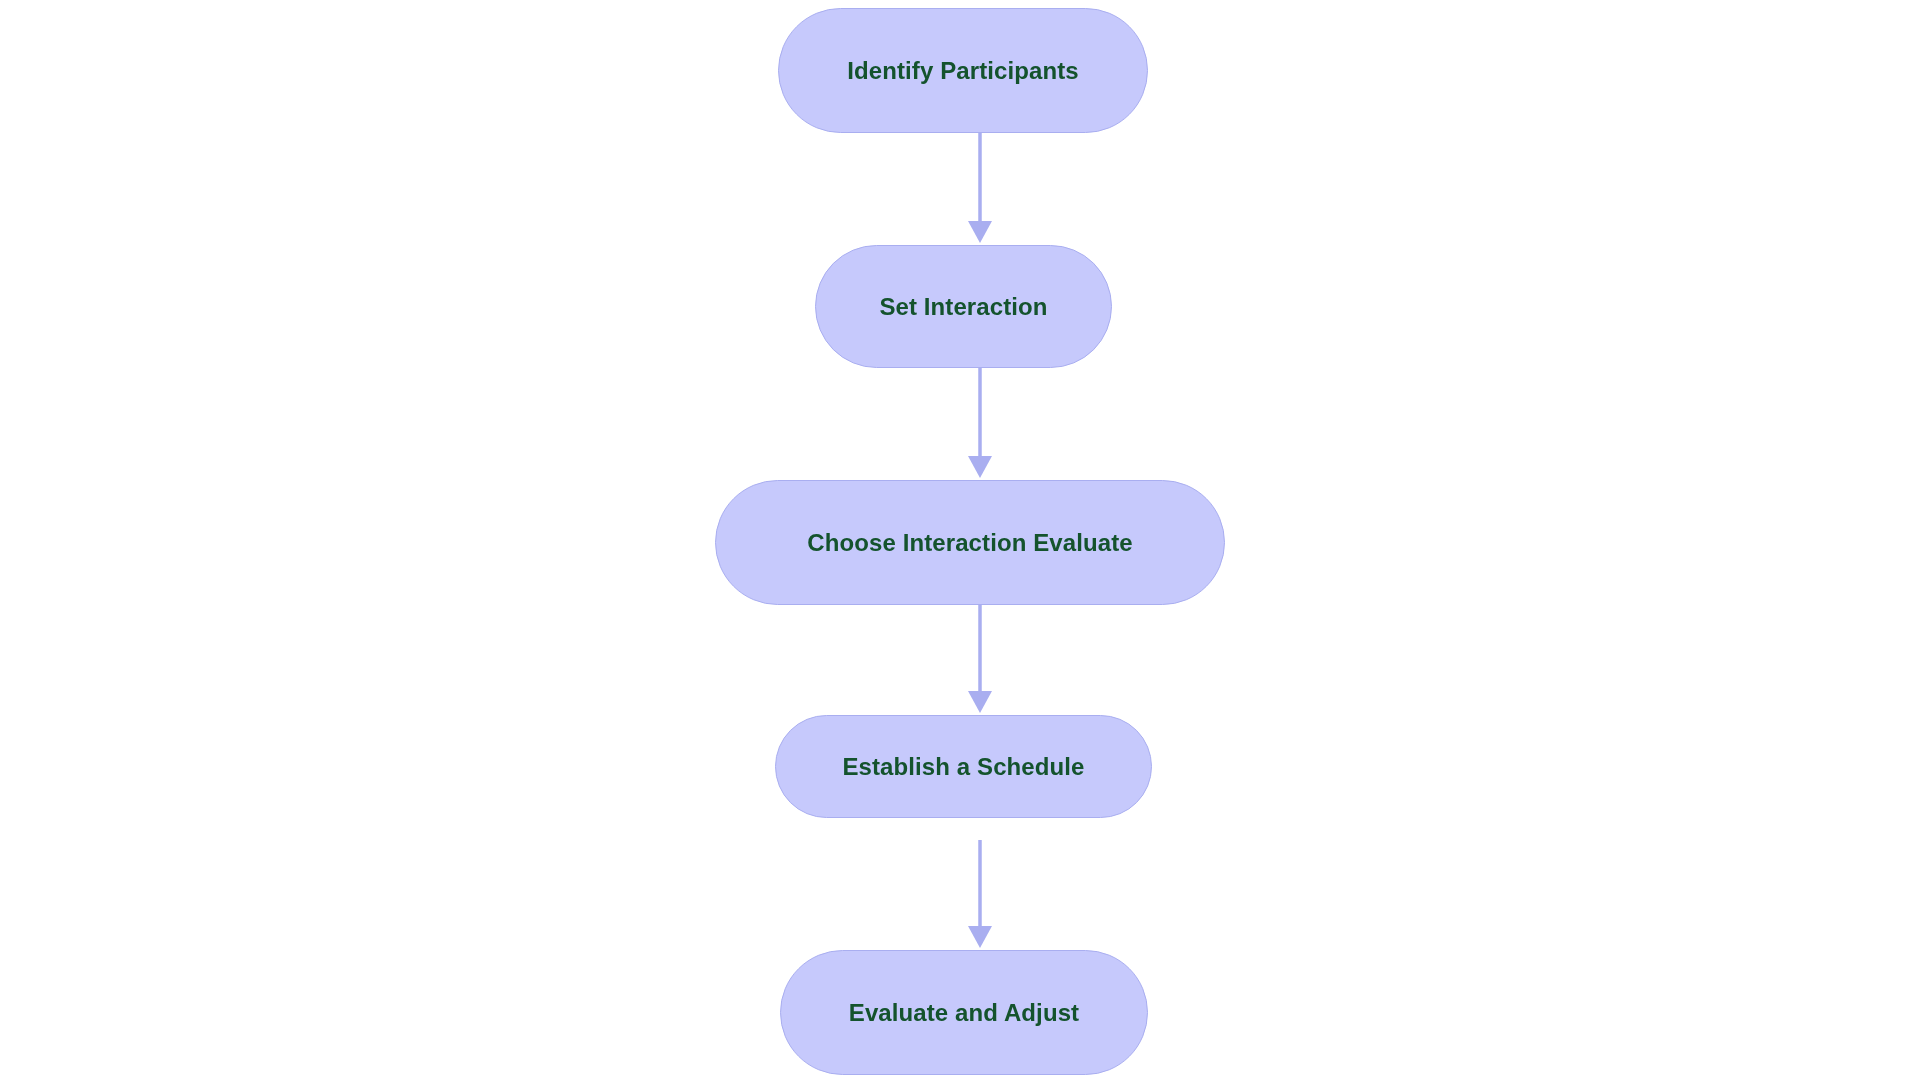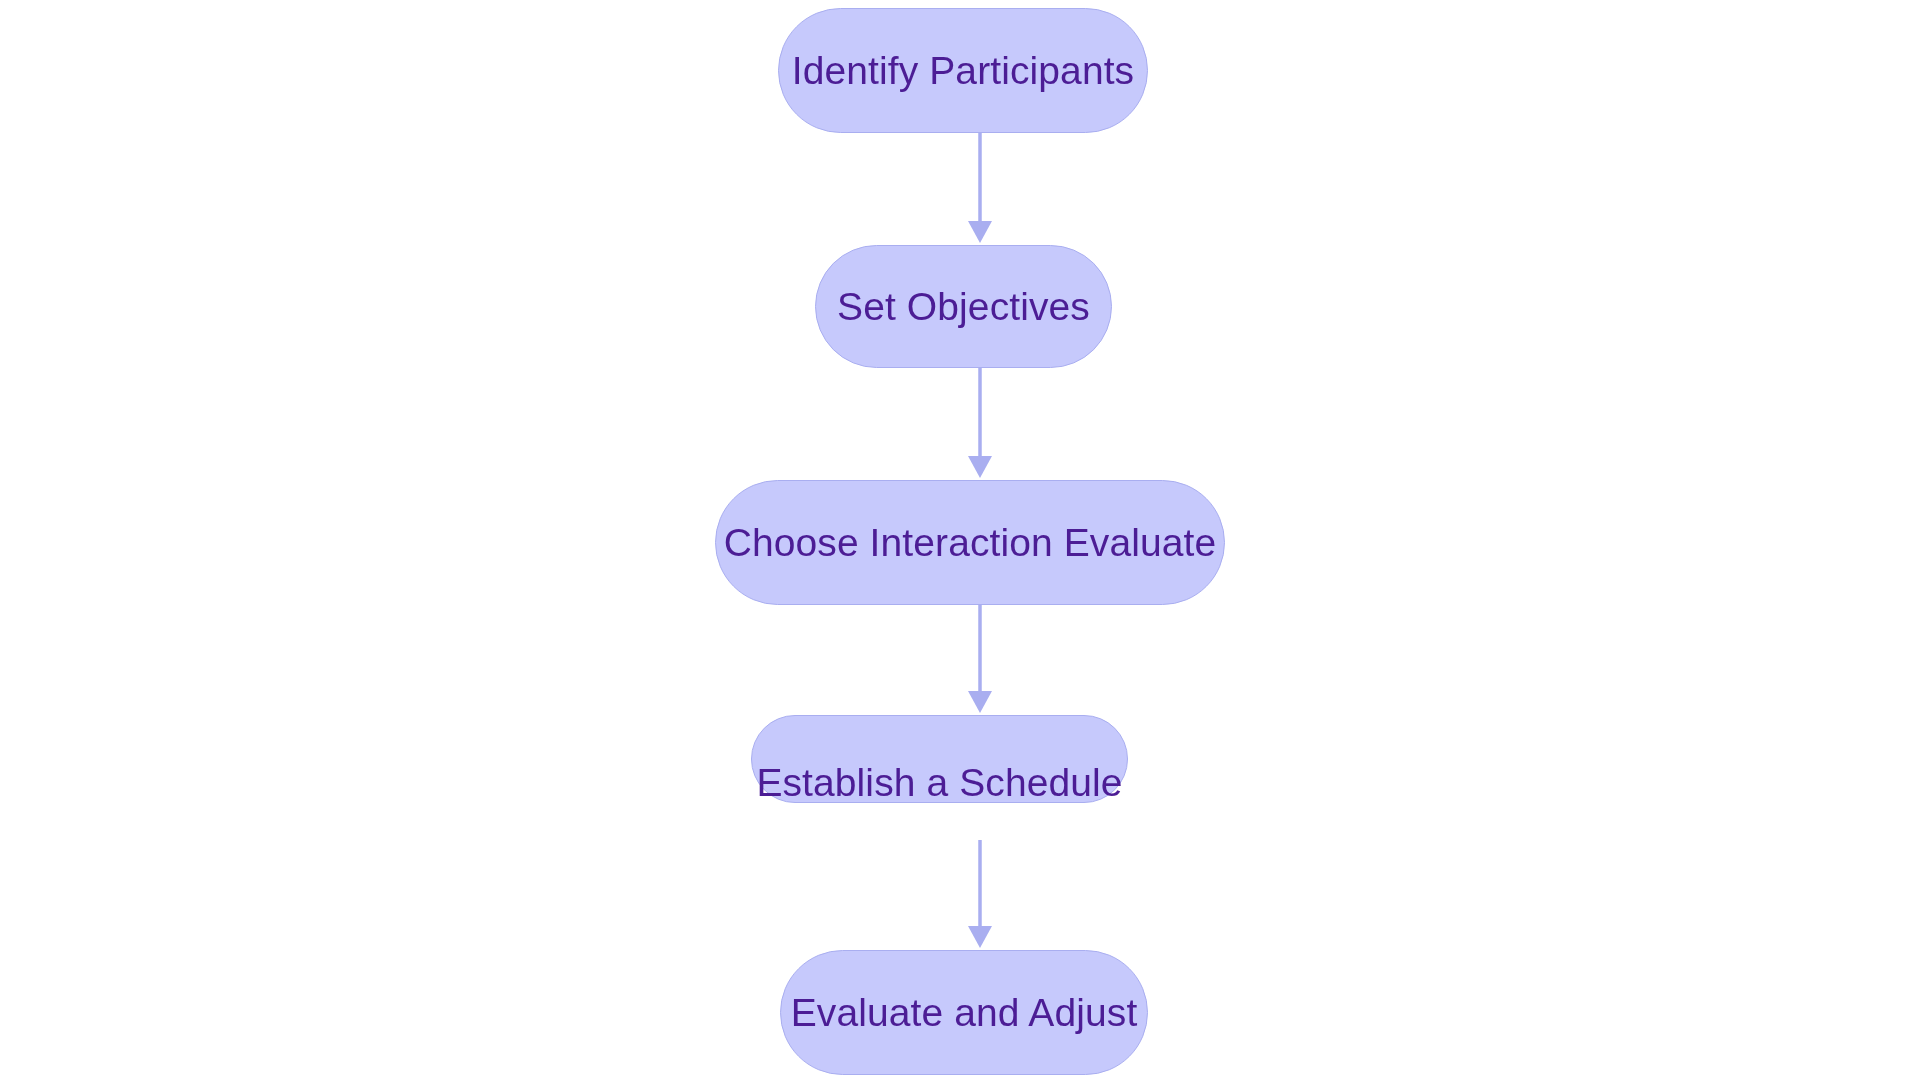--- a/index.html
+++ b/index.html
@@ -35,30 +35,31 @@
     font-family: "Liberation Sans", sans-serif;
     font-size: 31px;
     font-weight: 400;
     letter-spacing: 0.1px;
     white-space: nowrap;
     line-height: 1;
     user-select: none;
   }
 
   .node-label {
-    color: #4c1d95;
-    font-size: 39px;
+    color: #14532d;
+    font-size: 24px;
     white-space: nowrap;
+    font-weight: bold;
   }
 
   
   #node-0 { left: 778px;  top: 8px;   width: 370px; height: 125px; }
   #node-1 { left: 815px;  top: 245px; width: 297px; height: 123px; }
   #node-2 { left: 715px;  top: 480px; width: 510px; height: 125px; }
-  #node-3 { left: 751px;  top: 715px; width: 377px; height: 88px; align-items: flex-end; }
+  #node-3 { left: 775px;  top: 715px; width: 377px; height: 103px; }
   #node-4 { left: 780px;  top: 950px; width: 368px; height: 125px; }
 
   
   .connector {
     position: absolute;
     width: 40px;
   }
   .connector svg { display: block; overflow: visible; }
 
   #connector-0 { left: 960px; top: 133px; height: 112px; }
@@ -76,21 +77,21 @@
   </div>
 
   <div class="connector" id="connector-0">
     <svg width="40" height="112" viewBox="0 0 40 112" xmlns="http://www.w3.org/2000/svg" aria-hidden="true">
       <line x1="20" y1="0" x2="20" y2="92" stroke="#a9aef0" stroke-width="3.5"></line>
       <polygon points="8,88 32,88 20,110" fill="#a9aef0"></polygon>
     </svg>
   </div>
 
   <div class="node" id="node-1">
-    <span class="node-label">Set Objectives</span>
+    <span class="node-label">Set Interaction</span>
   </div>
 
   <div class="connector" id="connector-1">
     <svg width="40" height="112" viewBox="0 0 40 112" xmlns="http://www.w3.org/2000/svg" aria-hidden="true">
       <line x1="20" y1="0" x2="20" y2="92" stroke="#a9aef0" stroke-width="3.5"></line>
       <polygon points="8,88 32,88 20,110" fill="#a9aef0"></polygon>
     </svg>
   </div>
 
   <div class="node" id="node-2">

